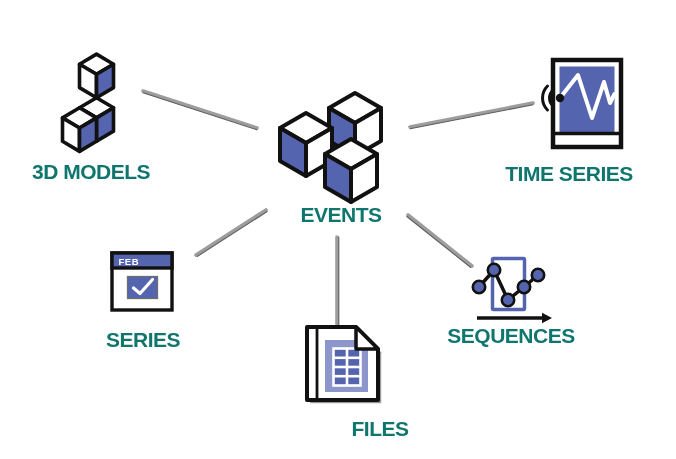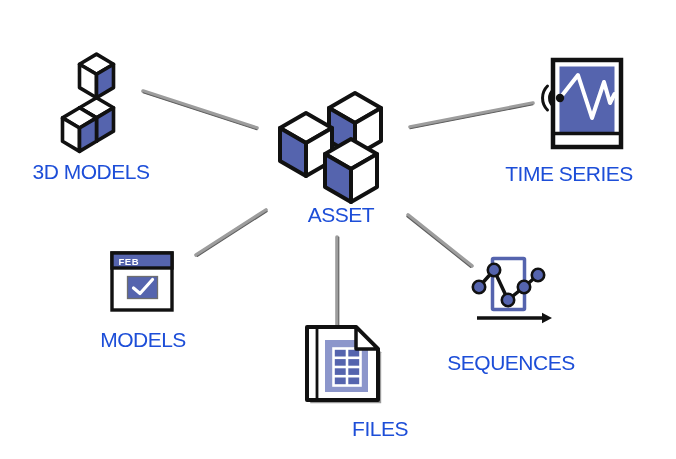--- a/index.html
+++ b/index.html
@@ -8,24 +8,24 @@
     width: 676px;
     height: 459px;
     background: #ffffff;
     overflow: hidden;
     font-family: "Liberation Sans", "DejaVu Sans", sans-serif;
   }
   .abs { position: absolute; }
   .node-label {
     position: absolute;
     transform: translateX(-50%);
-    font-weight: normal;
+    font-weight: bold;
     font-size: 21px;
     letter-spacing: -0.5px;
-    color: #1d4ed8;
+    color: #0f766e;
     white-space: nowrap;
   }
   .connector-layer {
     position: absolute;
     left: 0; top: 0;
     width: 676px; height: 459px;
     pointer-events: none;
   }
 </style>
 </head>
@@ -86,21 +86,21 @@
 
         <polygon points="27,20 53,35 27,50 1,35" fill="#ffffff"></polygon>
         <polygon points="1,35 27,50 27,83 1,68" fill="#5564AE"></polygon>
         <polygon points="53,35 27,50 27,83 53,68" fill="#ffffff"></polygon>
 
         <polygon points="72,46 98,61 72,76 46,61" fill="#ffffff"></polygon>
         <polygon points="46,61 72,76 72,109 46,94" fill="#5564AE"></polygon>
         <polygon points="98,61 72,76 72,109 98,94" fill="#ffffff"></polygon>
       </g>
     </svg>
-    <div class="node-label" style="left:341px;top:203px;">ASSET</div>
+    <div class="node-label" style="left:341px;top:203px;">EVENTS</div>
   </div>
 
   <div class="abs" style="left:0;top:0;">
     <svg class="abs" style="left:538px;top:56px;" width="86" height="95" viewBox="0 0 86 95">
 
       <path d="M 15,34 A 11 11 0 0 0 15,50" fill="none" stroke="#111111" stroke-width="3" stroke-linecap="round"></path>
       <path d="M 9.5,30 A 17 17 0 0 0 9.5,54" fill="none" stroke="#111111" stroke-width="3" stroke-linecap="round"></path>
 
       <rect x="15" y="4" width="68" height="87" fill="#ffffff" stroke="#111111" stroke-width="4.5"></rect>
       <rect x="21.5" y="10.5" width="55" height="66.5" fill="#5564AE"></rect>
@@ -113,21 +113,21 @@
   </div>
 
   <div class="abs" style="left:0;top:0;">
     <svg class="abs" style="left:110px;top:251px;" width="64" height="62" viewBox="0 0 64 62">
       <rect x="2" y="2" width="60" height="57" fill="#ffffff" stroke="#111111" stroke-width="3.4"></rect>
       <rect x="2" y="2" width="60" height="15" fill="#5564AE" stroke="#111111" stroke-width="3.4"></rect>
       <text x="8.5" y="13.5" font-size="9.5" font-weight="bold" letter-spacing="0.5" fill="#ffffff" font-family="Liberation Sans, DejaVu Sans, sans-serif">FEB</text>
       <rect x="17.5" y="25.5" width="30" height="22" fill="#5564AE" stroke="#6e6e6e" stroke-width="1.3"></rect>
       <polyline points="23.5,37 30,42.5 42.5,28.5" fill="none" stroke="#ffffff" stroke-width="3.2" stroke-linecap="round" stroke-linejoin="round"></polyline>
     </svg>
-    <div class="node-label" style="left:143px;top:328px;">MODELS</div>
+    <div class="node-label" style="left:143px;top:328px;">SERIES</div>
   </div>
 
   <div class="abs" style="left:0;top:0;">
     <svg class="abs" style="left:303px;top:323px;" width="84" height="84" viewBox="0 0 84 84">
 
       <path d="M7.2,7.2 H56.2 L78.2,29.2 V80.2 H7.2 Z" fill="#9a9a9a"></path>
 
       <path d="M4,4 H53 L75,26 V77 H4 Z" fill="#ffffff" stroke="#111111" stroke-width="4" stroke-linejoin="round"></path>
       <line x1="14" y1="4" x2="14" y2="77" stroke="#111111" stroke-width="2.8"></line>
       <rect x="22" y="17" width="43" height="52" fill="#8C96CB"></rect>
@@ -154,16 +154,16 @@
         <circle cx="28" cy="20" r="6.2" fill="#5564AE" stroke="#111111" stroke-width="2.6"></circle>
         <circle cx="42" cy="50" r="6.2" fill="#5564AE" stroke="#111111" stroke-width="2.6"></circle>
         <circle cx="58" cy="37" r="6.2" fill="#5564AE" stroke="#111111" stroke-width="2.6"></circle>
         <circle cx="72" cy="25" r="6.2" fill="#5564AE" stroke="#111111" stroke-width="2.6"></circle>
       </g>
       <g>
         <line x1="11" y1="68" x2="76" y2="68" stroke="#111111" stroke-width="3.4"></line>
         <polygon points="76,62.8 86,68 76,73.2" fill="#111111"></polygon>
       </g>
     </svg>
-    <div class="node-label" style="left:511px;top:351px;">SEQUENCES</div>
+    <div class="node-label" style="left:511px;top:324px;">SEQUENCES</div>
   </div>
 
 </div>
 
 </body></html>

